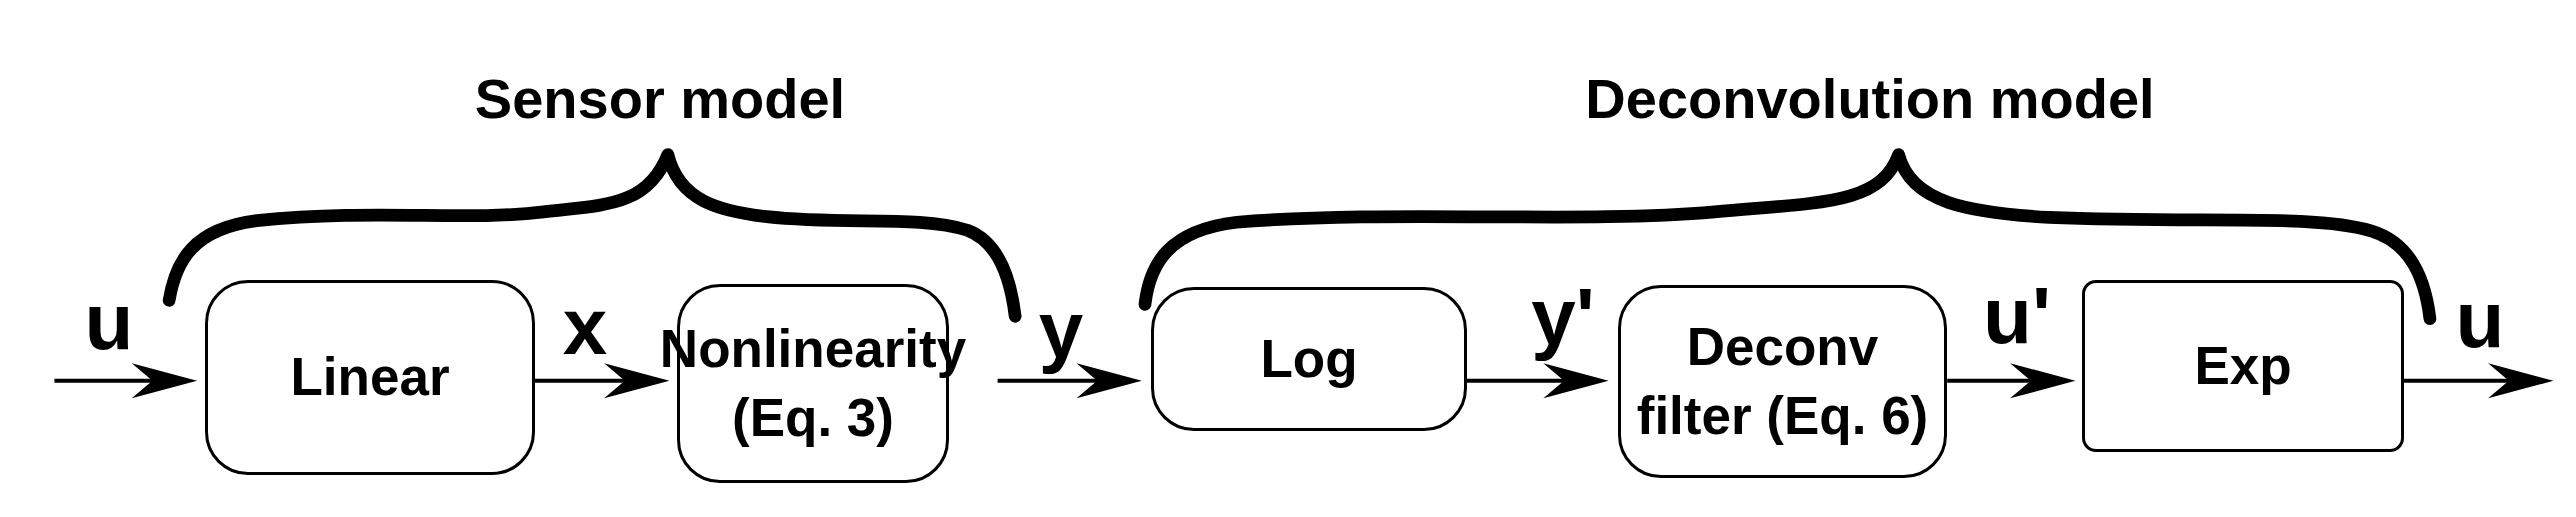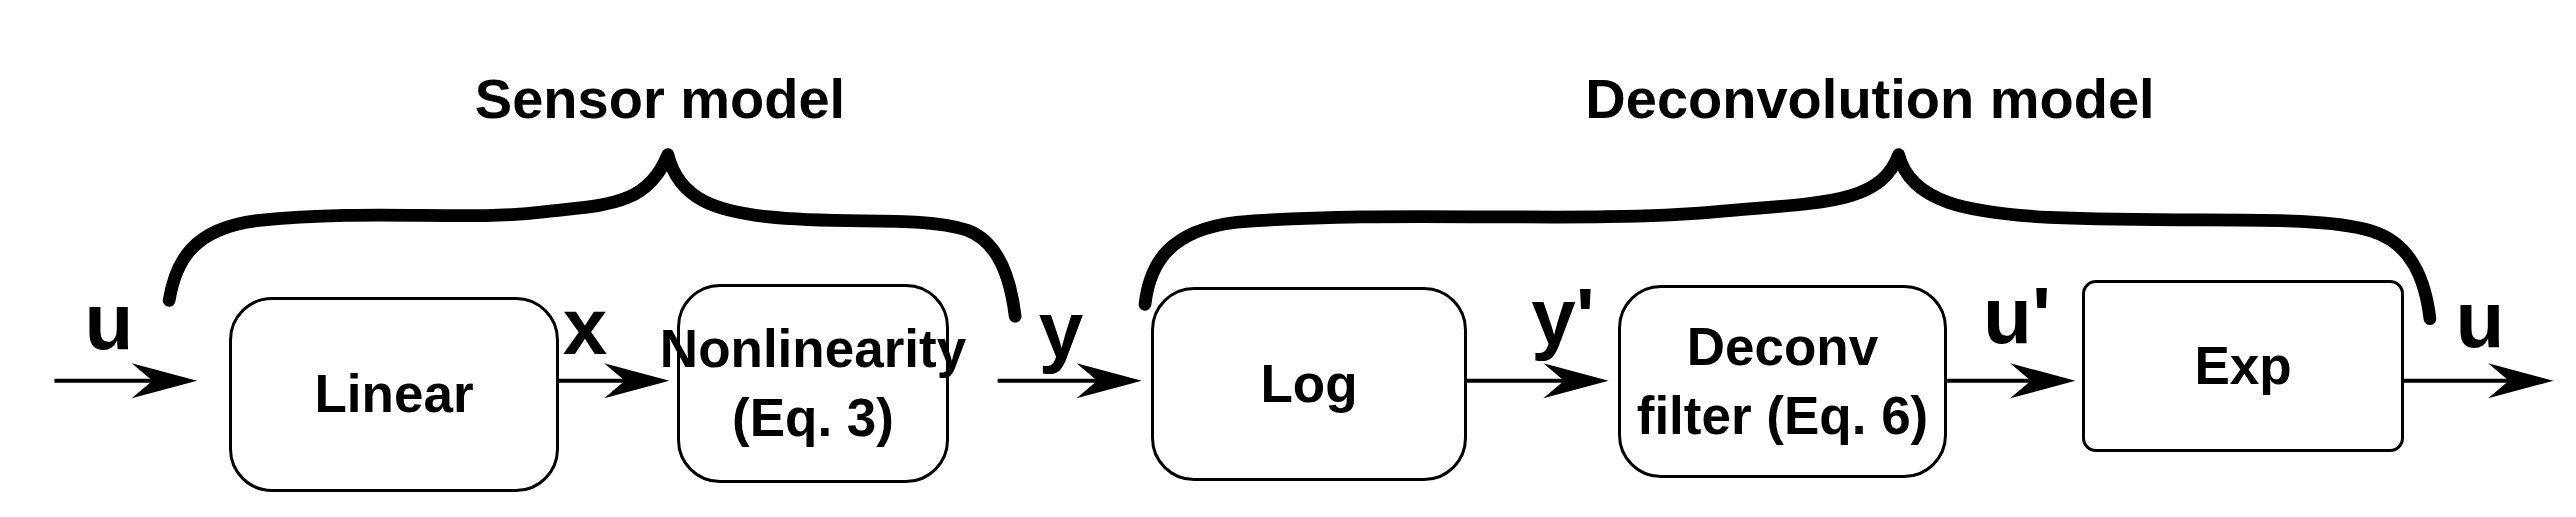--- a/index.html
+++ b/index.html
@@ -117,30 +117,30 @@
       <g>
         <line class="arrow-line" x1="3017" y1="478" x2="3157" y2="478" stroke="#000000"></line>
         <path d="M 3205 478 L 3123 456 L 3149 478 L 3123 500 Z" fill="#000000"></path>
       </g>
     </g>
   </svg>
 
   <div class="title" style="left:660px; top:99px;">Sensor model</div>
   <div class="title" style="left:1870px; top:99px;">Deconvolution model</div>
 
-  <div class="box" style="left:205px; top:297px; width:330px; height:195px;margin-left:24px;">
+  <div class="box" style="left:205px; top:280px; width:330px; height:195px;">
     <div class="box-line">Linear</div>
   </div>
 
   <div class="box" style="left:677px; top:284px; width:272px; height:199px;">
     <div class="box-line">Nonlinearity</div>
     <div class="box-line">(Eq. 3)</div>
   </div>
 
-  <div class="box" style="left:1151px; top:287px; width:316px; height:194px;">
+  <div class="box" style="left:1151px; top:287px; width:316px; height:144px;">
     <div class="box-line">Log</div>
   </div>
 
   <div class="box" style="left:1618px; top:285px; width:329px; height:193px;">
     <div class="box-line">Deconv</div>
     <div class="box-line">filter (Eq. 6)</div>
   </div>
 
   <div class="box" style="left:2082px; top:280px; width:322px; height:172px;border-radius:14px;">
     <div class="box-line">Exp</div>

